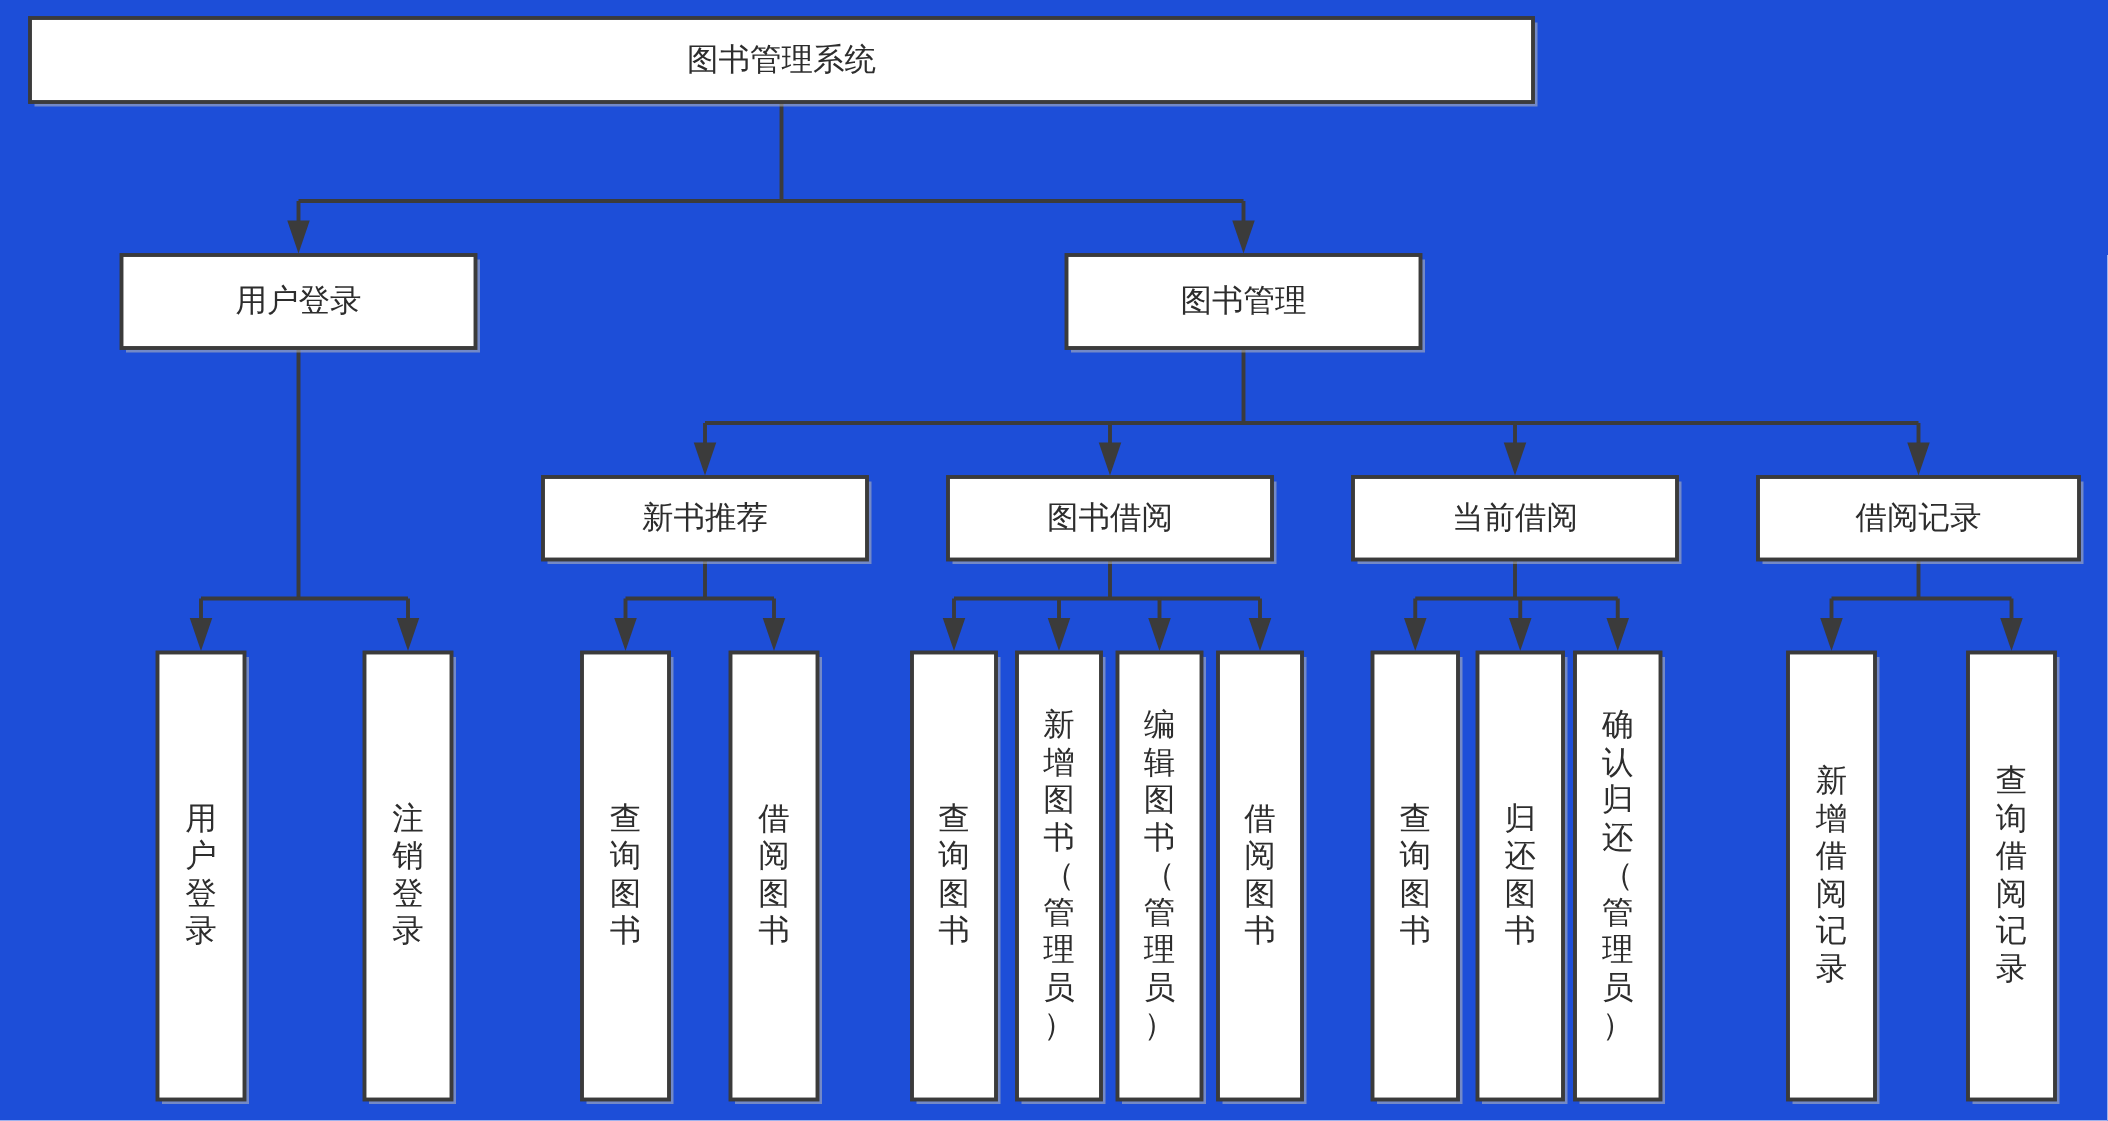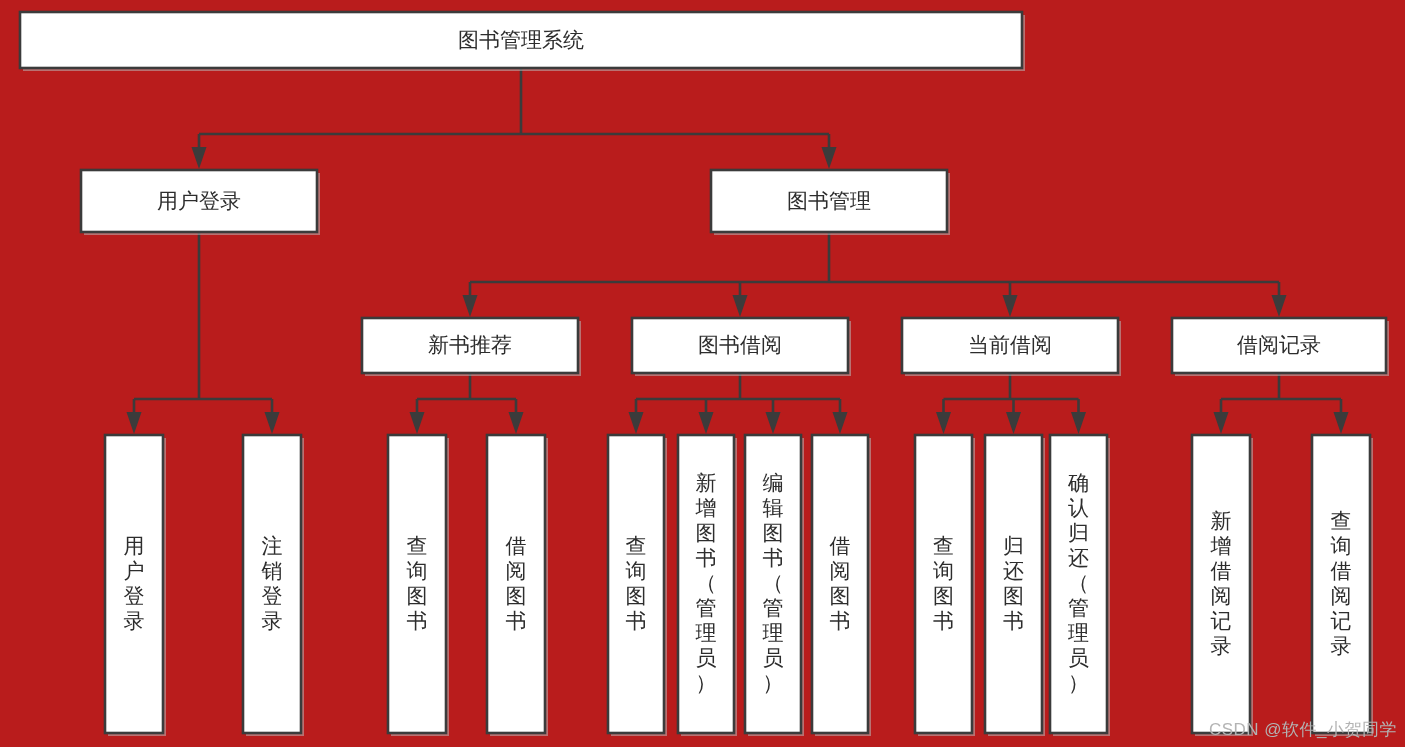--- a/index.html
+++ b/index.html
@@ -1,21 +1,21 @@
 <!DOCTYPE html>
 <html><head>
 <meta charset="utf-8">
 <style>
   html,body{margin:0;padding:0;background:#ffffff;}
   body{
     width:1405px;height:747px;
     font-family:"Liberation Sans","DejaVu Sans",sans-serif;
     overflow:hidden;
   }
-  #stage{position:relative;width:1405px;height:747px;background:#b91c1c;}
+  #stage{position:relative;width:1405px;height:747px;background:#1d4ed8;}
   svg#diagram{position:absolute;left:0;top:0;width:1405px;height:747px;}
 
   .box-rect{fill:#ffffff;stroke:#3b3b3b;stroke-width:2.6;}
   .box-shadow{fill:#b9b9b9;stroke:none;opacity:.55;}
   .link{stroke:#3b3b3b;stroke-width:2.6;fill:none;stroke-linecap:butt;}
   .arrowhead{fill:#3b3b3b;stroke:none;}
 
   .node-label{
     font-family:"Liberation Sans","DejaVu Sans",sans-serif;
     fill:#2d2d2d;
@@ -189,14 +189,13 @@
           <rect class="box-rect" x="1192" y="435" width="58" height="298"></rect>
           <text class="node-label" x="1221" y="0"><tspan x="1221" y="521.5">新</tspan><tspan x="1221" y="546.5">增</tspan><tspan x="1221" y="571.5">借</tspan><tspan x="1221" y="596.5">阅</tspan><tspan x="1221" y="621.5">记</tspan><tspan x="1221" y="646.5">录</tspan></text>
         </g>
         <g>
           <rect class="box-shadow" x="1315" y="438" width="58" height="298"></rect>
           <rect class="box-rect" x="1312" y="435" width="58" height="298"></rect>
           <text class="node-label" x="1341" y="0"><tspan x="1341" y="521.5">查</tspan><tspan x="1341" y="546.5">询</tspan><tspan x="1341" y="571.5">借</tspan><tspan x="1341" y="596.5">阅</tspan><tspan x="1341" y="621.5">记</tspan><tspan x="1341" y="646.5">录</tspan></text>
         </g>
       </g>
   </svg>
-  <div class="watermark">CSDN @软件_小贺同学</div>
 </div>
 
 </body></html>

